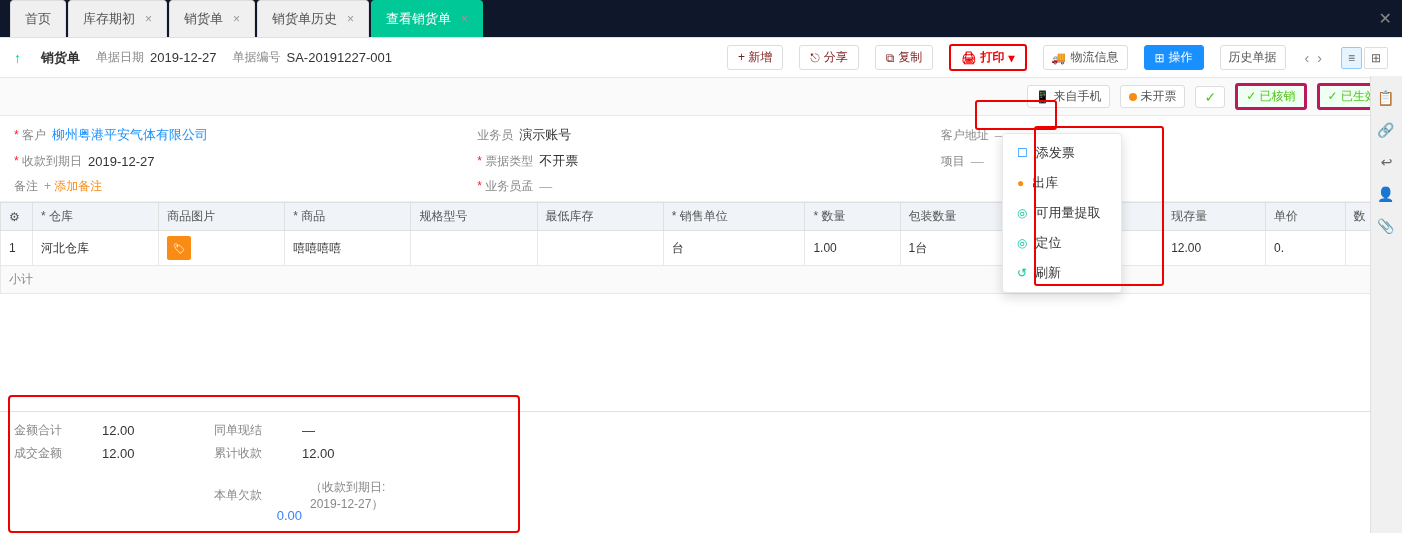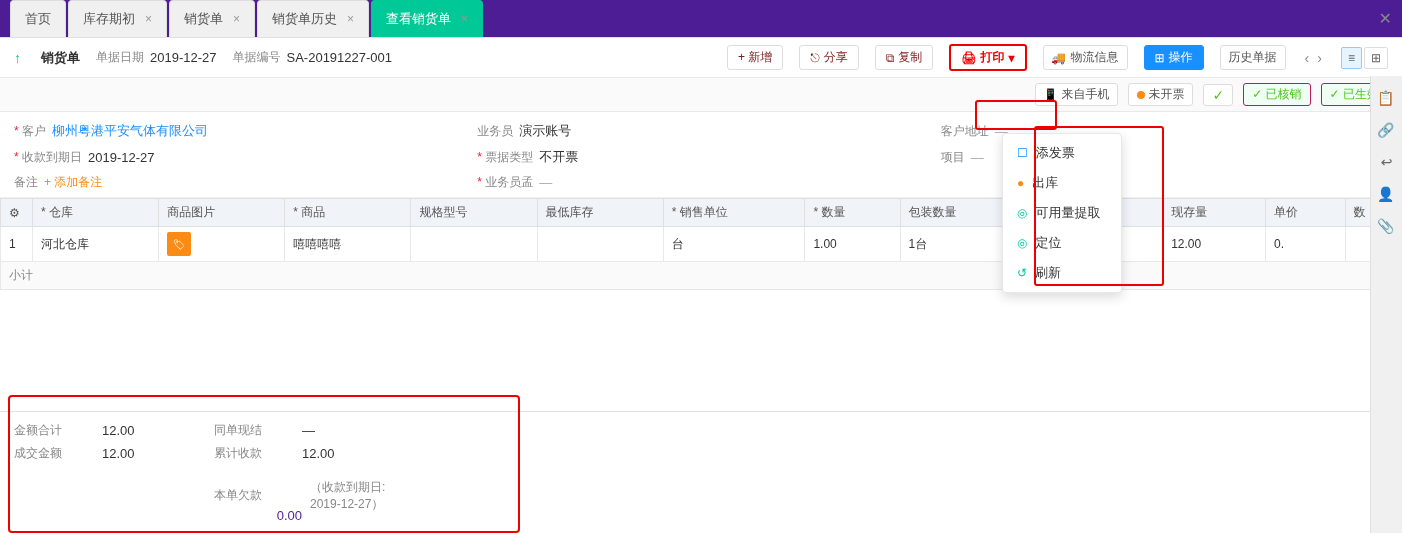--- a/index.html
+++ b/index.html
@@ -1,21 +1,21 @@
 <!DOCTYPE html>
 <html><head>
   <meta charset="utf-8">
   <style>
     * { box-sizing: border-box; margin: 0; padding: 0; }
     body { font-family: 'Microsoft YaHei', Arial, sans-serif; font-size: 13px; background: #f5f5f5; color: #333; overflow: hidden; }
 
     
     .tab-bar {
       display: flex; align-items: center;
-      background: #4c1d95;
+      background: #0f172a;
       border-bottom: 1px solid #e0e0e0;
       padding: 0 10px;
       height: 38px;
       gap: 2px;
     }
     .tab {
       display: flex; align-items: center;
       padding: 6px 14px;
       border-radius: 4px 4px 0 0;
       cursor: pointer;
@@ -97,21 +97,21 @@
     .second-bar .dot-orange { background: #fa8c16; }
     .second-bar .check-icon { color: #52c41a; font-size: 14px; }
     .second-bar .btn-item {
       display: flex; align-items: center; gap: 3px;
       padding: 2px 8px; border-radius: 3px;
       cursor: pointer; font-size: 12px;
       border: 1px solid #ddd; background: #fff; color: #555;
     }
     .already-tag {
       padding: 2px 8px; border-radius: 3px; font-size: 12px;
-      background: #f0f0f0; color: #52c41a; border: 1px solid #be185d;
+      background: #f0f0f0; color: #52c41a; border: 3px solid #be185d;
     }
     .already-tag.effect { background: #f0fff4; }
 
     
     .form-area {
       padding: 10px 14px 6px;
       display: grid;
       grid-template-columns: 1fr 1fr 1fr;
       gap: 8px 16px;
       border-bottom: 1px solid #f0f0f0;
@@ -144,21 +144,21 @@
     .bottom-section {
       border-top: 1px solid #e0e0e0;
       padding: 10px 14px;
       background: #fff;
     }
     .bottom-section .info-title { font-weight: bold; margin-bottom: 8px; font-size: 13px; }
     .bottom-grid { display: grid; grid-template-columns: 200px 200px 1fr; gap: 6px 0; }
     .bottom-row { display: flex; gap: 8px; align-items: center; }
     .bottom-label { color: #888; font-size: 12px; width: 80px; }
     .bottom-value { font-size: 13px; color: #333; }
-    .bottom-value.red { color: #4c1d95; margin-top: 40px; }
+    .bottom-value.red { color: #3b82f6; margin-top: 40px; }
     .bottom-value.hint { color: #888; font-size: 12px; }
 
     
     .dropdown-menu {
       position: absolute;
       background: #fff;
       border: 1px solid #e8e8e8;
       border-radius: 4px;
       box-shadow: 0 4px 12px rgba(0,0,0,0.15);
       z-index: 100;

